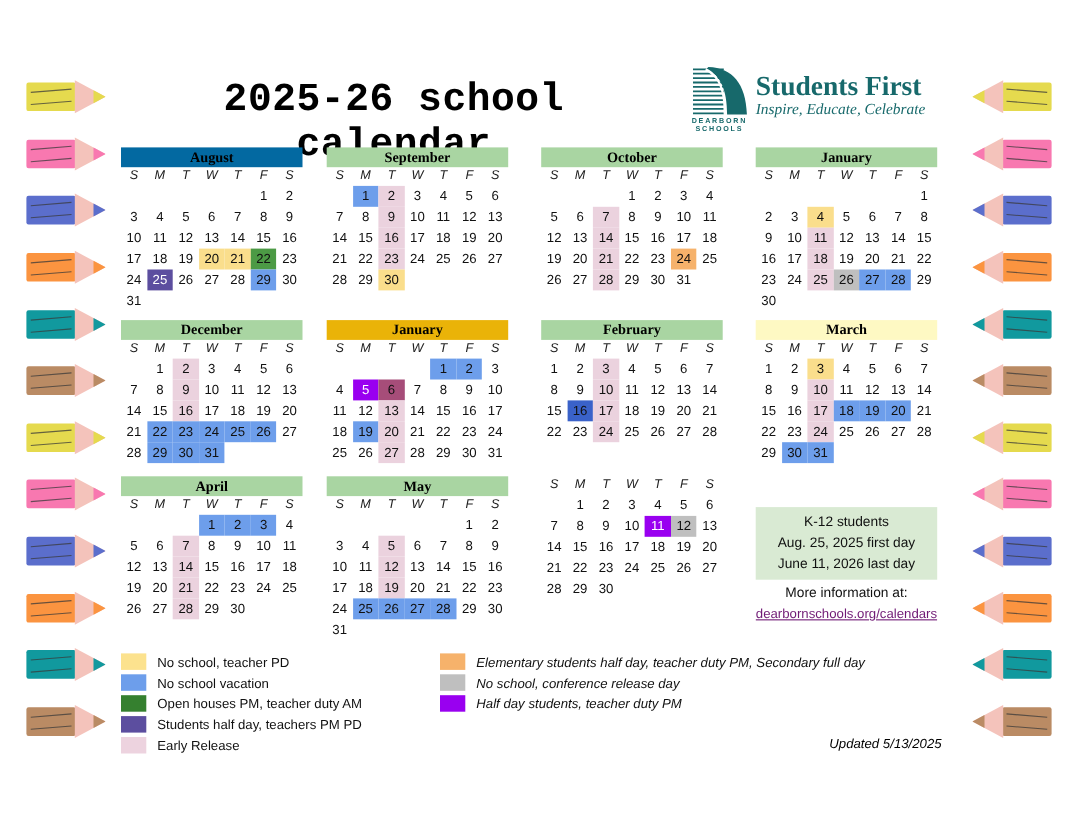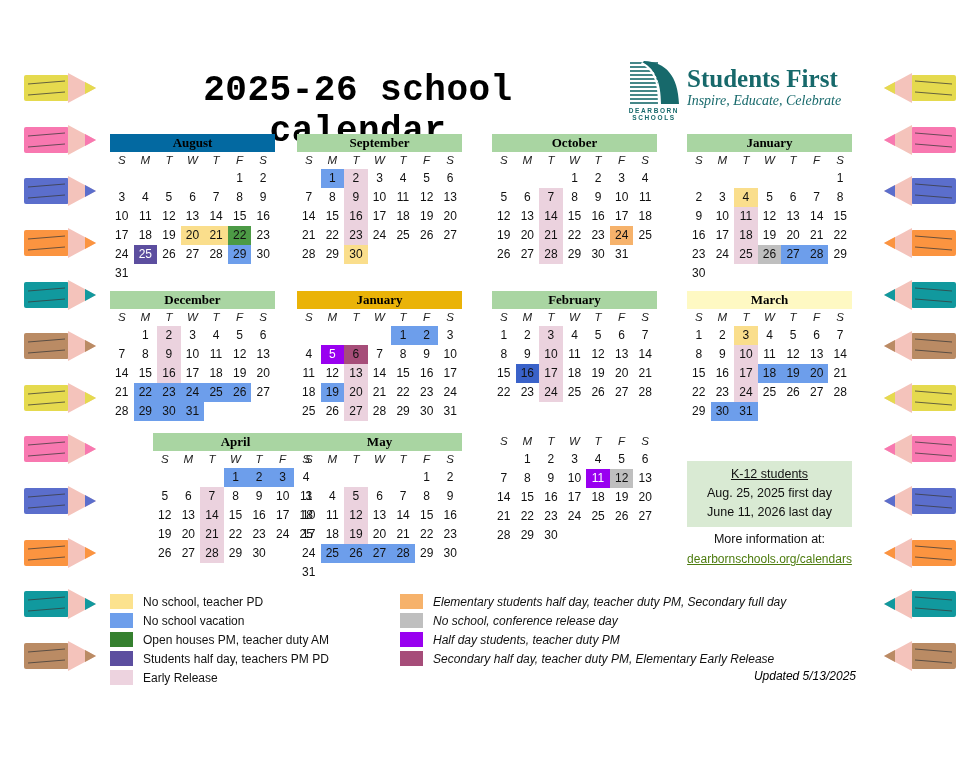--- a/index.html
+++ b/index.html
@@ -28,23 +28,23 @@
                 font-weight:bold;font-size:13px;color:#000;}
   .weekday-row{display:grid;grid-template-columns:repeat(7,1fr);height:17px;}
   .weekday-row span{text-align:center;font-style:italic;font-size:11.5px;line-height:17px;color:#222;}
   .day-grid{display:grid;grid-template-columns:repeat(7,1fr);}
   .day-cell{height:19px;line-height:19px;text-align:center;font-size:12px;color:#111;}
 
   
   .info-wrap{position:absolute;left:687px;top:461px;width:165px;text-align:center;}
   .info-box{background:#D9EAD3;padding:4px 0 5px 0;}
   .info-box div{font-size:12.5px;line-height:19px;}
-  .info-title{text-decoration:underline;}
+  .info-title{}
   .more-info{font-size:12.5px;line-height:19px;margin-top:3px;}
-  .info-link{font-size:12px;color:#4d7c0f;text-decoration:underline;cursor:pointer;line-height:19px;display:inline-block;}
+  .info-link{font-size:12px;color:#701a75;text-decoration:underline;cursor:pointer;line-height:19px;display:inline-block;}
 
   
   .legend-col{position:absolute;top:592px;}
   #legend-left{left:110px;}
   #legend-right{left:400px;font-style:italic;}
   .legend-row{display:flex;align-items:center;height:19px;}
   .legend-swatch{width:23px;height:15px;margin-right:10px;flex:0 0 auto;}
   .legend-label{font-size:12px;white-space:nowrap;}
   .updated{position:absolute;left:690px;top:669px;width:166px;text-align:right;font-style:italic;font-size:12px;color:#000;}
 </style>
@@ -627,21 +627,21 @@
           <div class="day-cell" style="background: rgb(235, 210, 222);">24</div>
           <div class="day-cell">25</div>
           <div class="day-cell">26</div>
           <div class="day-cell">27</div>
           <div class="day-cell">28</div>
           <div class="day-cell">29</div>
           <div class="day-cell" style="background: rgb(109, 158, 235);">30</div>
           <div class="day-cell" style="background: rgb(109, 158, 235);">31</div>
         </div>
       </div>
-      <div class="month" style="left: 110px; top: 433px; margin-left: 43px;">
+      <div class="month" style="left: 110px; top: 433px;">
         <div class="month-header" style="background: rgb(169, 213, 162);">April</div>
         <div class="weekday-row">
           <span>S</span>
           <span>M</span>
           <span>T</span>
           <span>W</span>
           <span>T</span>
           <span>F</span>
           <span>S</span>
         </div>
@@ -815,21 +815,17 @@
         <div class="legend-label">Elementary students half day, teacher duty PM, Secondary full day</div>
       </div>
       <div class="legend-row">
         <div class="legend-swatch" style="background: rgb(191, 191, 191);"></div>
         <div class="legend-label">No school, conference release day</div>
       </div>
       <div class="legend-row">
         <div class="legend-swatch" style="background: rgb(153, 0, 240);"></div>
         <div class="legend-label">Half day students, teacher duty PM</div>
       </div>
-      <div class="legend-row">
-        <div class="legend-swatch" style="background: rgb(166, 77, 121);"></div>
-        <div class="legend-label">Secondary half day, teacher duty PM, Elementary Early Release</div>
-      </div>
     </div>
 
   <div class="updated">Updated 5/13/2025</div>
 
 </div>
 
 </body></html>

